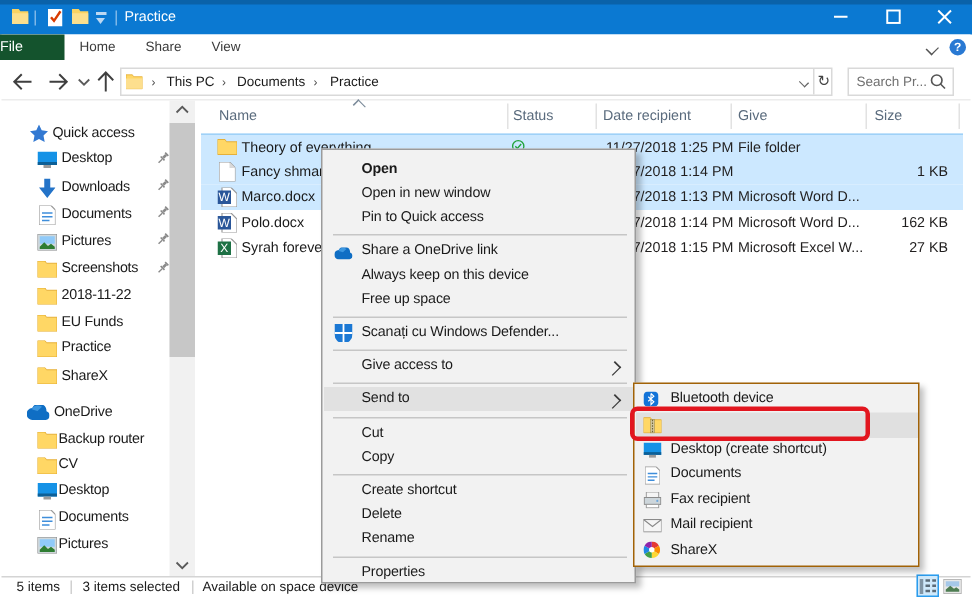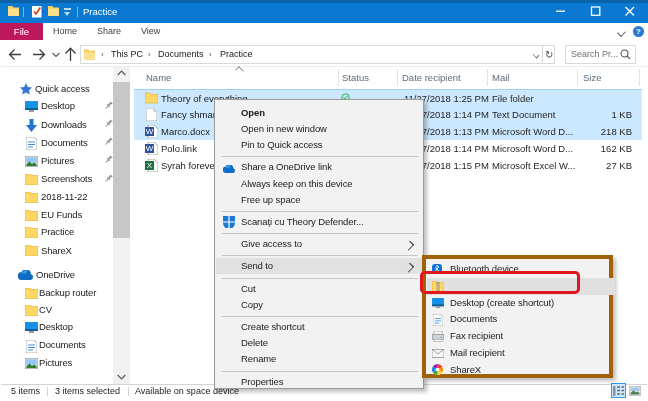--- a/index.html
+++ b/index.html
@@ -6,21 +6,21 @@
   body{font-family:"Liberation Sans",sans-serif;font-size:9.5px;color:#1a1a1a;}
   #win{position:relative;width:648px;height:401px;overflow:hidden;background:#fff;}
   .abs{position:absolute;}
   
   #titlebar{left:0;top:0;width:648px;height:23px;background:#0b79d2;}
   #titletop{left:0;top:0;width:648px;height:3px;background:#0a62a9;}
   .tsep{top:7px;width:1px;height:10px;background:#7db7e8;}
   #ttext{left:83px;top:6px;color:#fff;font-size:9.5px;}
   
   #ribbon{left:1px;top:23px;width:646px;height:17px;background:#fff;}
-  #filetab{left:0px;top:23px;width:43px;height:17px;background:#be185d;color:#fff;text-align:center;line-height:17px;font-size:9.5px;}
+  #filetab{left:0px;top:23px;width:43px;height:17px;background:#14532d;color:#fff;text-align:left;line-height:17px;font-size:9.5px;}
   .tab{top:26px;height:11px;line-height:11px;color:#3b3b3b;font-size:9px;}
   
   #addrrow{left:1px;top:40px;width:646px;height:27px;background:#fff;}
   #addrbox{left:80px;top:45px;width:475px;height:19px;background:#fff;border:1px solid #d9d9d9;box-sizing:border-box;}
   #searchbox{left:565px;top:45px;width:71px;height:19px;background:#fff;border:1px solid #d9d9d9;box-sizing:border-box;}
   .crumb{top:49px;height:11px;line-height:11px;font-size:9px;color:#1a1a1a;}
   .csep{top:49px;height:11px;line-height:11px;font-size:8px;color:#4a4a4a;}
   
   .hdr{top:72px;height:11px;line-height:11px;font-size:9.5px;color:#5a6b7d;}
   .hsep{top:69px;width:1px;height:17px;background:#e2e2e2;}
@@ -38,21 +38,21 @@
   #sthumb{left:113px;top:82px;width:17px;height:156px;background:#c7c7c7;}
   
   #status{left:1px;top:384px;width:646px;height:14px;background:#fff;border-top:1px solid #d4d4d4;}
   .st{top:384px;height:14px;line-height:14px;font-size:9px;color:#1a1a1a;}
   .stsep{top:387px;width:1px;height:9px;background:#d0d0d0;}
   
   #menu{left:214px;top:99px;width:210px;height:290px;background:#f2f2f2;border:1px solid #9b9b9b;box-sizing:border-box;box-shadow:3px 3px 4px rgba(0,0,0,0.25);z-index:20;}
   .mi{position:absolute;left:26px;height:16.2px;line-height:16.2px;font-size:9.5px;color:#1a1a1a;letter-spacing:-0.1px;}
   .msep{position:absolute;left:7px;width:196px;height:1px;background:#c6c6c6;}
   .marrow{position:absolute;left:191px;width:5.5px;height:5.5px;border-top:1.1px solid #3a3a3a;border-right:1.1px solid #3a3a3a;transform:rotate(45deg) scale(0.85,1.15);}
-  #submenu{left:422px;top:255px;width:191px;height:123px;background:#f2f2f2;border:4px solid #a16207;box-sizing:border-box;box-shadow:3px 3px 4px rgba(0,0,0,0.25);z-index:21;}
+  #submenu{left:422px;top:255px;width:191px;height:123px;background:#f2f2f2;border:1px solid #a16207;box-sizing:border-box;box-shadow:3px 3px 4px rgba(0,0,0,0.25);z-index:21;}
   .si{position:absolute;left:24px;height:16.8px;line-height:16.8px;font-size:9.5px;color:#1a1a1a;letter-spacing:-0.1px;}
   #redbox{left:420px;top:271px;width:160px;height:23px;border:3px solid #e2161f;border-radius:5px;box-sizing:border-box;z-index:30;}
   .icon{position:absolute;}
 </style>
 </head>
 <body>
 <div id="win">
 
   <div class="abs" id="titlebar"></div>
   <div class="abs" id="titletop"></div>
@@ -114,21 +114,21 @@
       <circle cx="4.5" cy="4.5" r="3.5" fill="none" stroke="#555" stroke-width="1.1"></circle>
       <path d="M7 7l3 3" stroke="#555" stroke-width="1.1"></path>
     </svg>
 
   <div class="abs" style="left:1px;top:66px;width:646px;height:1px;background:#ececec"></div>
 
   <div class="abs hdr" style="left:146px">Name</div>
   <div class="abs" style="left:236px;top:67px;width:6px;height:6px;border-left:1px solid #7a8a99;border-top:1px solid #7a8a99;transform:rotate(45deg) scale(1,0.75);"></div>
   <div class="abs hdr" style="left:342px">Status</div>
   <div class="abs hdr" style="left:402px">Date recipient</div>
-  <div class="abs hdr" style="left:492px">Mail</div>
+  <div class="abs hdr" style="left:492px">Give</div>
   <div class="abs hdr" style="left:583px">Size</div>
   <div class="abs hsep" style="left:338px"></div>
   <div class="abs hsep" style="left:397px"></div>
   <div class="abs hsep" style="left:487px"></div>
   <div class="abs hsep" style="left:577px"></div>
   <div class="abs hsep" style="left:639px"></div>
 
   <div class="abs row sel" style="top:89px;border-top:1px solid #9fd1f7;box-sizing:border-box;">
     <svg class="icon" style="left:11px;top:2px" width="13" height="12" viewBox="0 0 13 12">
         <path d="M0 1h5l1 1.5h7V11H0z" fill="#ffd765" stroke="#e3aa2e" stroke-width="0.6"></path>
@@ -141,41 +141,39 @@
     <span class="fdate">11/27/2018 1:25 PM</span>
     <span class="ftype">File folder</span>
   </div>
   <div class="abs row sel" style="top:106px">
     <svg class="icon" style="left:12px;top:2px" width="11" height="13" viewBox="0 0 11 13">
         <path d="M0 0h7l4 4v9H0z" fill="#fff" stroke="#9a9a9a" stroke-width="0.8"></path>
         <path d="M7 0l4 4H7z" fill="#d9d9d9"></path>
       </svg>
     <span class="fname">Fancy shmancy</span>
     <span class="fdate">11/27/2018 1:14 PM</span>
-    <span class="ftype">Text Document</span>
     <span class="fsize">1 KB</span>
   </div>
   <div class="abs row sel" style="top:123px">
     <svg class="icon" style="left:11px;top:2px" width="13" height="13" viewBox="0 0 13 13">
         <path d="M3 0h6l4 4v9H3z" fill="#fff" stroke="#9a9a9a" stroke-width="0.8"></path>
         <rect x="0" y="2" width="9" height="9" fill="#2a5699"></rect>
         <text x="4.5" y="9" font-size="8" fill="#fff" text-anchor="middle" font-family="Liberation Sans">W</text>
       </svg>
     <span class="fname">Marco.docx</span>
     <span class="fdate">11/27/2018 1:13 PM</span>
     <span class="ftype">Microsoft Word D...</span>
-    <span class="fsize">218 KB</span>
   </div>
   <div class="abs row" style="top:140px">
     <svg class="icon" style="left:11px;top:2px" width="13" height="13" viewBox="0 0 13 13">
         <path d="M3 0h6l4 4v9H3z" fill="#fff" stroke="#9a9a9a" stroke-width="0.8"></path>
         <rect x="0" y="2" width="9" height="9" fill="#2a5699"></rect>
         <text x="4.5" y="9" font-size="8" fill="#fff" text-anchor="middle" font-family="Liberation Sans">W</text>
       </svg>
-    <span class="fname">Polo.link</span>
+    <span class="fname">Polo.docx</span>
     <span class="fdate">11/27/2018 1:14 PM</span>
     <span class="ftype">Microsoft Word D...</span>
     <span class="fsize">162 KB</span>
   </div>
   <div class="abs row" style="top:157px">
     <svg class="icon" style="left:11px;top:2px" width="13" height="13" viewBox="0 0 13 13">
         <path d="M3 0h6l4 4v9H3z" fill="#fff" stroke="#9a9a9a" stroke-width="0.8"></path>
         <rect x="0" y="2" width="9" height="9" fill="#1e7145"></rect>
         <text x="4.5" y="9" font-size="8" fill="#fff" text-anchor="middle" font-family="Liberation Sans">X</text>
       </svg>
@@ -352,21 +350,21 @@
         <path d="M3.5 2A5 5 0 0110 1.2L7 4 3.5 3z" fill="#3b96e0"></path>
       </svg>
     <div class="mi" style="top:59.3px">Share a OneDrive link</div>
     <div class="mi" style="top:75.5px">Always keep on this device</div>
     <div class="mi" style="top:91.7px">Free up space</div>
     <div class="msep" style="top:110.9px"></div>
     <svg style="position:absolute;left:8px;top:116px" width="12" height="12" viewBox="0 0 13 13">
         <path d="M0 0h13v7.5a6.5 6.5 0 01-13 0z" fill="#1b78d4"></path>
         <path d="M6.5 0v13M0 6.5h13" stroke="#fff" stroke-width="1.3"></path>
       </svg>
-    <div class="mi" style="top:113.9px">Scanați cu Theory Defender...</div>
+    <div class="mi" style="top:113.9px">Scanați cu Windows Defender...</div>
     <div class="msep" style="top:133.1px"></div>
     <div class="mi" style="top:136.1px">Give access to</div>
     <div class="marrow" style="top:141.5px"></div>
     <div class="msep" style="top:155.3px"></div>
     <div style="position:absolute;left:1px;top:158.3px;width:207px;height:16.2px;background:#e1e1e1"></div>
     <div class="mi" style="top:158.3px">Send to</div>
     <div class="marrow" style="top:163.9px"></div>
     <div class="msep" style="top:177.5px"></div>
     <div class="mi" style="top:180.5px">Cut</div>
     <div class="mi" style="top:196.7px">Copy</div>

